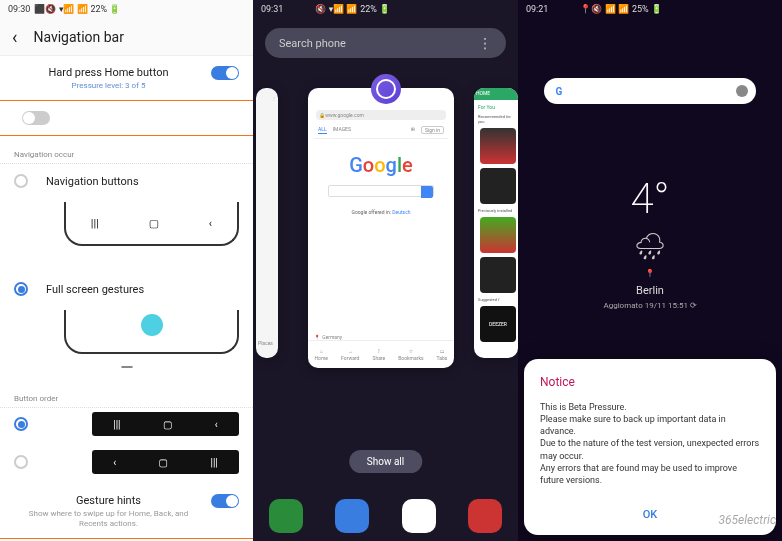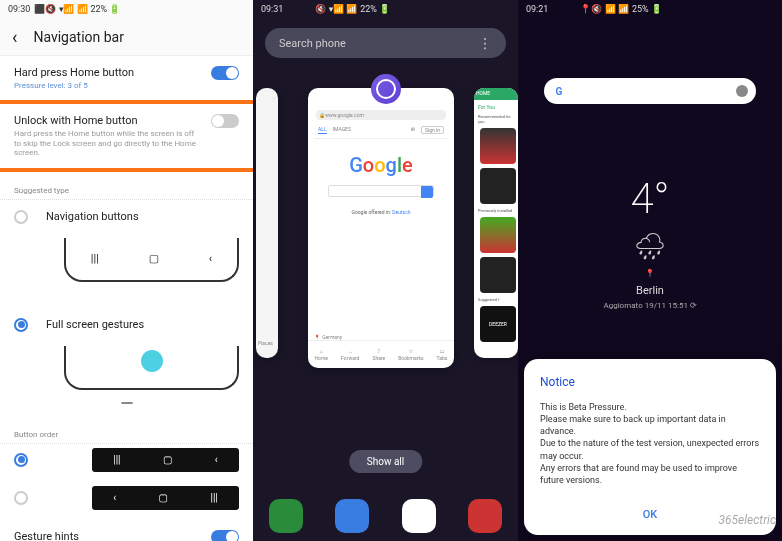--- a/index.html
+++ b/index.html
@@ -13,21 +13,21 @@
 .status-bar { height: 18px; display: flex; justify-content: flex-start; align-items: center; padding: 2px 8px; font-size: 9px; }
 .status-bar.light { color: #333; background: #fafafa; }
 .status-bar.dark { color: #ddd; gap: 32px; }
 .status-left, .status-right { display: flex; gap: 4px; align-items: center; }
 
 
 .header1 { display: flex; align-items: center; padding: 8px 12px; background: #fafafa; border-bottom: 1px solid #eee; }
 .back-arrow { font-size: 18px; color: #222; margin-right: 16px; cursor: pointer; }
 .header1-title { font-size: 14px; color: #222; }
 .settings-list { background: #fff; }
-.setting-item { padding: 10px 14px; border-bottom: 4px solid #f97316; display: flex; justify-content: space-between; align-items: flex-start; }
+.setting-item { padding: 10px 14px; border-bottom: 1px solid #f97316; display: flex; justify-content: space-between; align-items: flex-start; text-align: center; }
 .setting-text { flex: 1; }
 .setting-title { font-size: 11px; color: #222; }
 .setting-sub { font-size: 8px; color: #5e8fd6; margin-top: 2px; }
 .setting-desc { font-size: 8px; color: #999; margin-top: 2px; line-height: 1.2; }
 .toggle { width: 28px; height: 14px; border-radius: 8px; position: relative; flex-shrink: 0; margin-left: 8px; }
 .toggle.on { background: #3a7de0; }
 .toggle.on::after { content: ''; position: absolute; right: 1px; top: 1px; width: 12px; height: 12px; background: #fff; border-radius: 50%; }
 .toggle.off { background: #ccc; }
 .toggle.off::after { content: ''; position: absolute; left: 1px; top: 1px; width: 12px; height: 12px; background: #fff; border-radius: 50%; }
 .section-label { font-size: 8px; color: #888; padding: 14px 14px 4px; border-bottom: 1px dotted #ddd; }
@@ -76,21 +76,21 @@
 
 .s3-content { color: #ddd; text-align: center; padding-top: 60px; }
 .google-widget { margin: 0 26px 70px; height: 26px; background: #fff; border-radius: 13px; display: flex; align-items: center; padding: 0 8px; }
 .gw-g { width: 14px; height: 14px; border-radius: 50%; font-size: 10px; font-weight: bold; display: flex; align-items: center; justify-content: center; }
 .gw-mic { margin-left: auto; width: 12px; height: 12px; background: #888; border-radius: 50%; }
 .temp { font-size: 42px; color: #fff; font-weight: 200; }
 .weather-icon { font-size: 26px; margin: 8px 0; color: #ccc; }
 .city { font-size: 11px; color: #ddd; margin-top: 6px; }
 .updated { font-size: 8px; color: #aaa; margin-top: 4px; }
 .notice-dialog { position: absolute; bottom: 6px; left: 6px; right: 6px; background: #fff; border-radius: 14px; padding: 16px 16px 10px; box-shadow: 0 4px 20px rgba(0,0,0,.4); }
-.notice-title { font-size: 12px; color: #1d4ed8; margin-bottom: 12px; }
+.notice-title { font-size: 12px; color: #be185d; margin-bottom: 12px; }
 .notice-body { font-size: 9px; color: #333; line-height: 1.35; }
 .notice-ok { text-align: center; color: #3a7de0; font-size: 11px; font-weight: 500; margin-top: 18px; padding: 4px; }
 .watermark { position: absolute; bottom: 14px; right: 6px; font-size: 12px; color: rgba(0,0,0,.35); font-style: italic; }
 </style>
 </head>
 <body>
 
 <div class="screen screen1">
   <div class="status-bar light">
     <div class="status-left">
@@ -110,28 +110,24 @@
   <div class="settings-list">
     <div class="setting-item">
       <div class="setting-text">
         <div class="setting-title">Hard press Home button</div>
         <div class="setting-sub">Pressure level: 3 of 5</div>
       </div>
       <div class="toggle on"></div>
     </div>
 
     <div class="setting-item">
-      <div class="setting-text">
-        <div class="setting-title">Unlock with Home button</div>
-        <div class="setting-desc">Hard press the Home button while the screen is off to skip the Lock screen and go directly to the Home screen.</div>
-      </div>
       <div class="toggle off"></div>
     </div>
 
-    <div class="section-label">Suggested type</div>
+    <div class="section-label">Navigation occur</div>
 
     <div class="radio-row">
       <div class="radio"></div>
       <span class="radio-label">Navigation buttons</span>
     </div>
     <div class="navbar-preview">
       <div class="navbar-body">
         <span class="navkey">|||</span>
         <span class="navkey">▢</span>
         <span class="navkey">‹</span>

